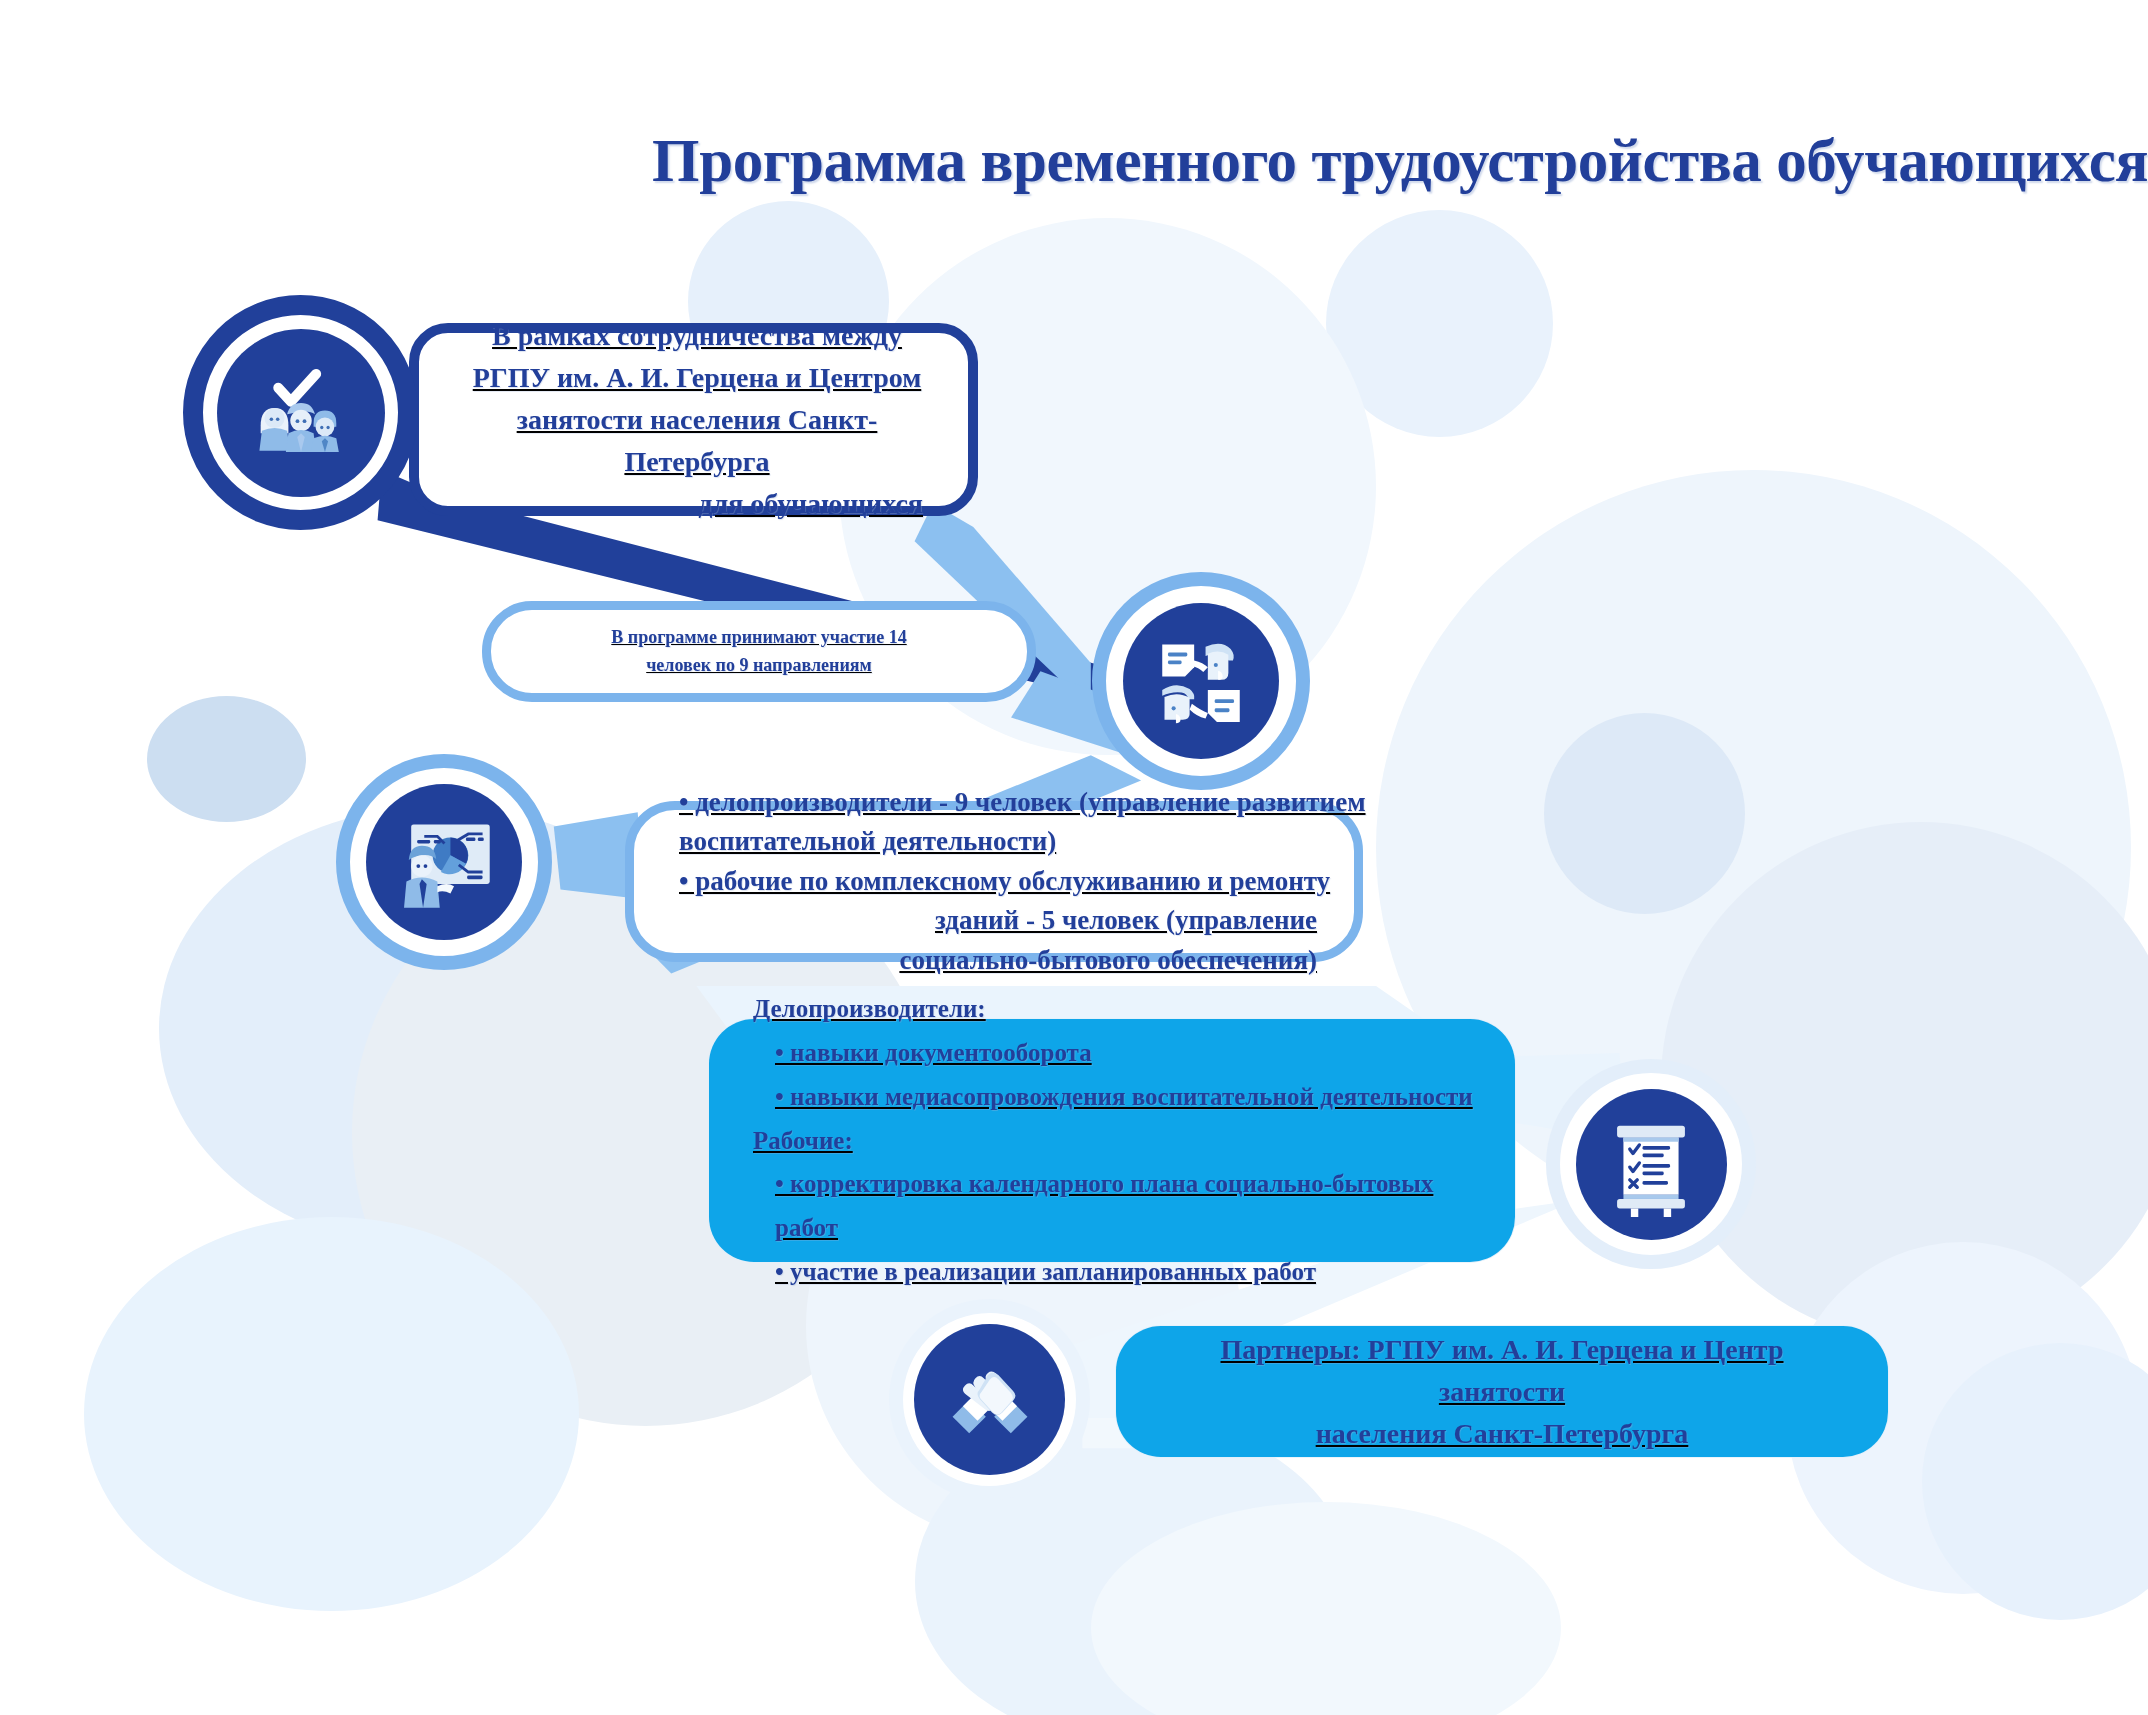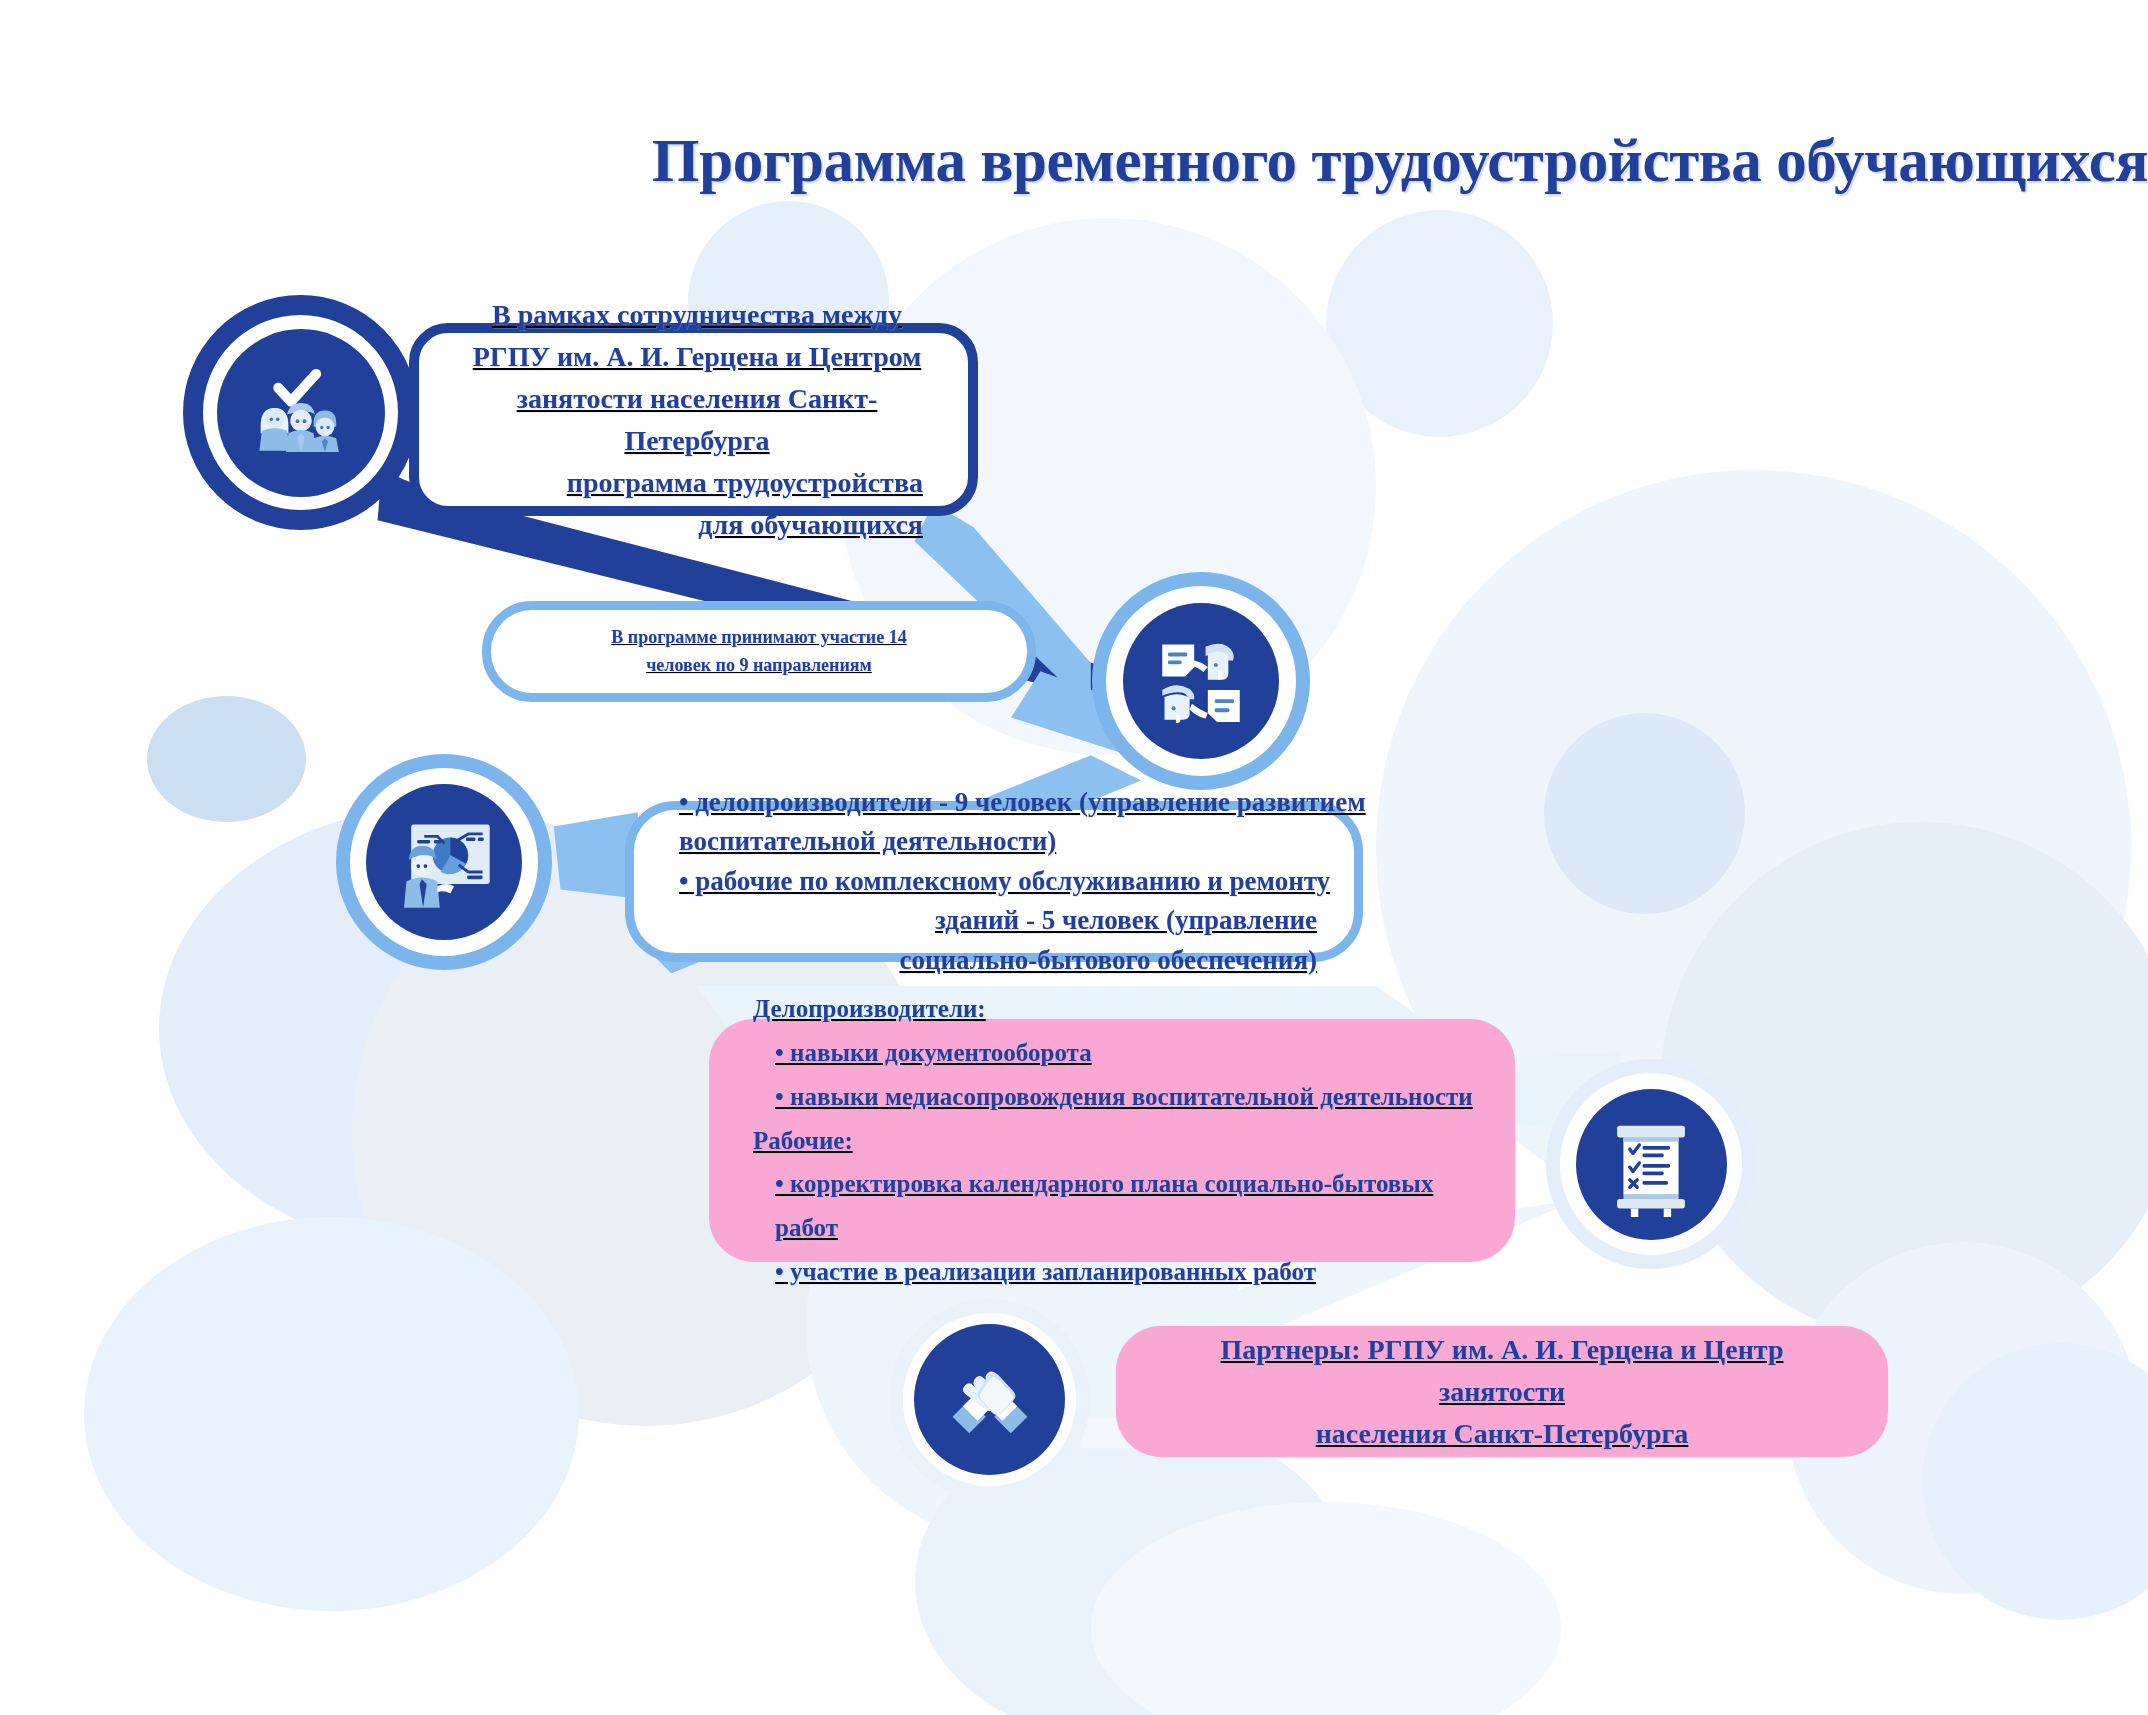--- a/index.html
+++ b/index.html
@@ -91,21 +91,21 @@
     border: 10px solid #21409a;
     border-radius: 39px;
   }
   .callout.light {
     border: 9.2px solid #7cb4ec;
     border-radius: 50px;
   }
   .callout.ghost {
     border: none;
     border-radius: 45px;
-    background: #f9a8d4;
+    background: #0ea5e9;
     box-shadow: 0 0 0 0.8px rgba(225,238,250,0.9);
   }
   .callout p {
     margin: 0;
     color: #223f9a;
     font-weight: bold;
     font-family: "Liberation Serif", "DejaVu Serif", serif;
     text-shadow: 0.8px 0.8px 0.8px rgba(160,180,215,0.35);
   }
 
@@ -199,21 +199,20 @@
         <path d="M60 70 q9-4 18 0 l2 11 l-22 0 Z" fill="#8fbbe8"></path>
         <path d="M69 70 l2.5 2.5 l-2.5 8.5 l-2.5-8.5 Z" fill="#4f86c6"></path>
       </svg>
     </div>
   </div>
 
   <div class="callout dark pad-a t-center" style="left:409px; top:323px; width:569px; height:193px;">
     <p class="size-33">В рамках сотрудничества между</p>
     <p class="size-33">РГПУ им. А. И. Герцена и Центром</p>
     <p class="size-33">занятости населения Санкт-Петербурга</p>
-    <p class="size-33 t-right">программа трудоустройства</p>
     <p class="size-33 t-right">для обучающихся</p>
   </div>
 
   <div class="medallion light" style="left:1092px; top:572px; width:218px; height:218px;">
     <div class="inner" style="width:156px; height:156px;">
       <svg width="114" height="114" viewBox="0 0 100 100">
 
         <path d="M16 18 L44 18 L44 38 L36 46 L16 46 Z" fill="#ffffff"></path>
         <rect x="21" y="25" width="17" height="3.4" rx="1.3" fill="#4a82c6"></rect>
         <rect x="21" y="32" width="12" height="3.4" rx="1.3" fill="#4a82c6"></rect>

